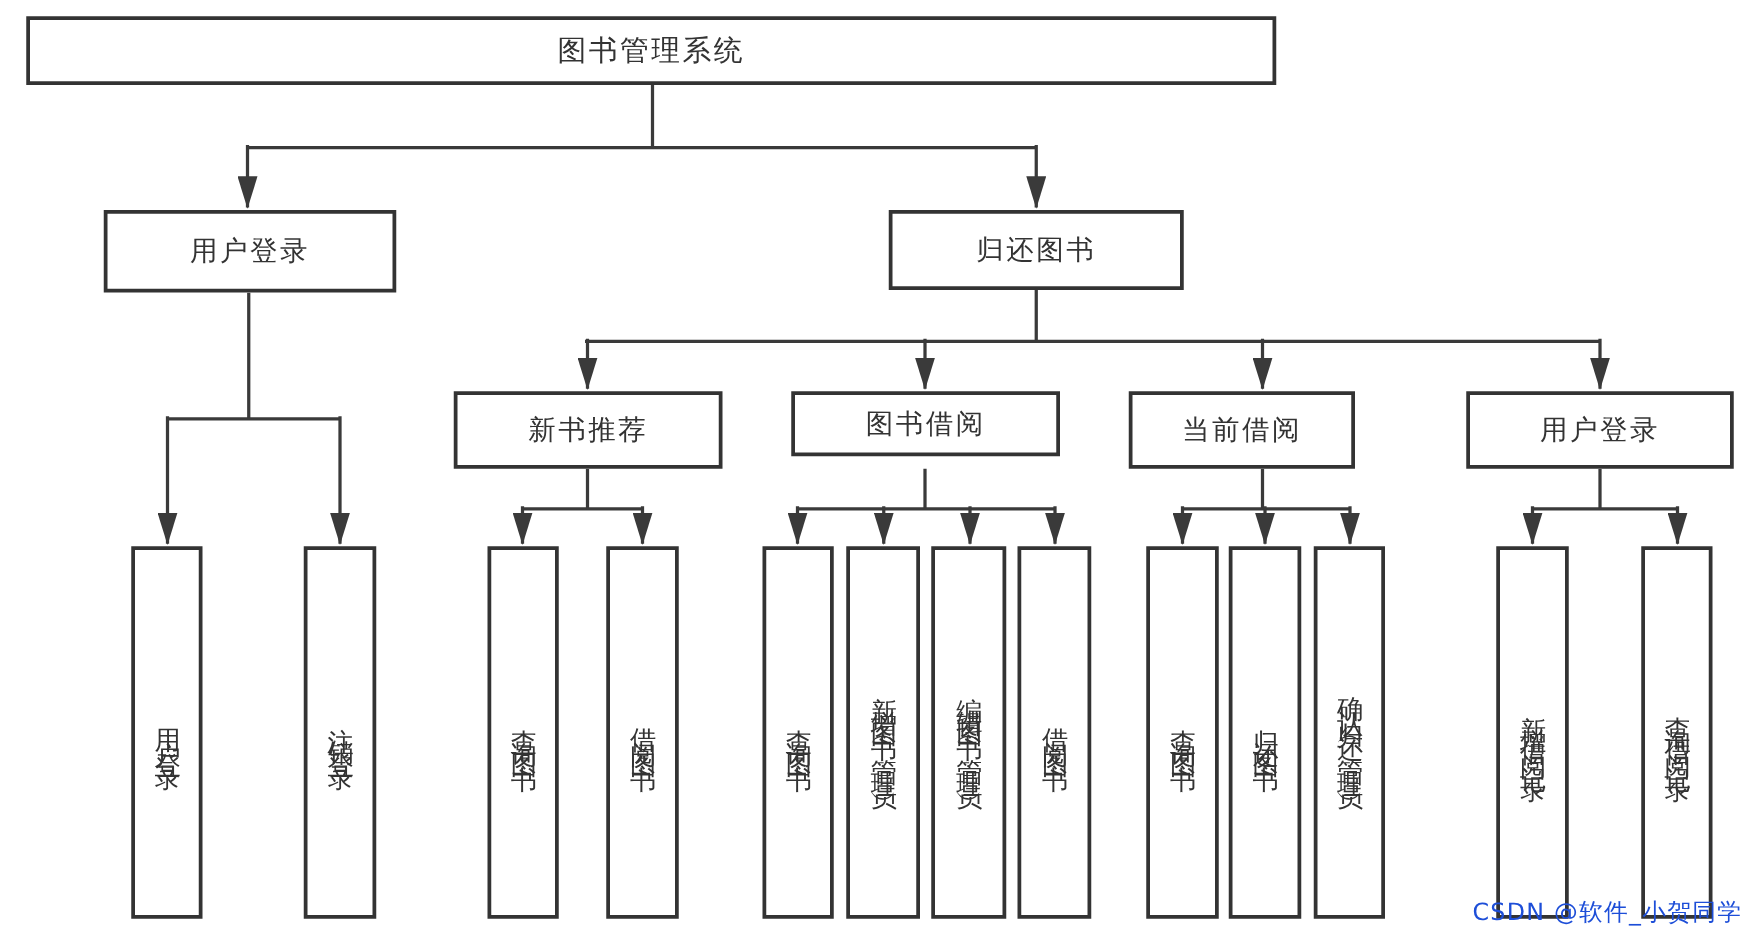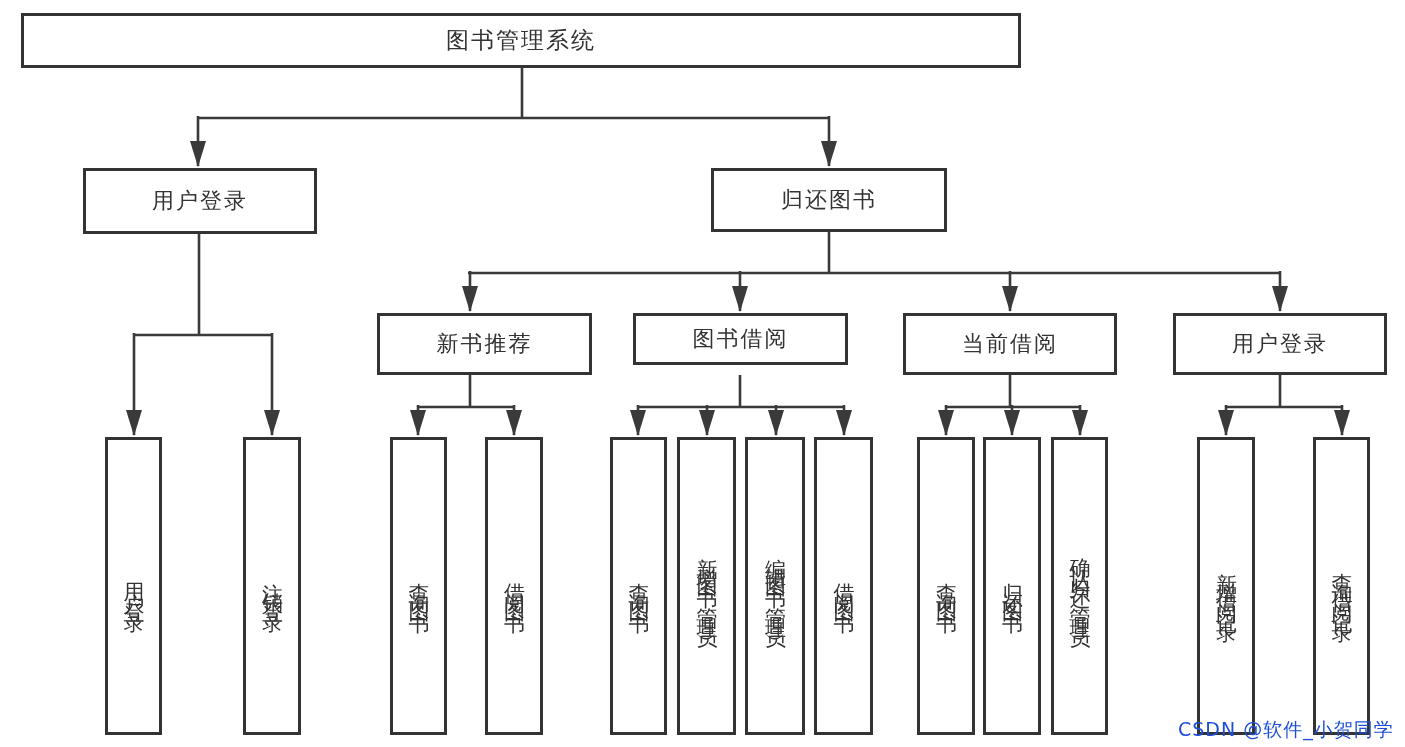--- a/index.html
+++ b/index.html
@@ -21,23 +21,23 @@
     align-items:center;
     justify-content:center;
     text-align:center;
     letter-spacing:2px;
     white-space:nowrap;
   }
   .h-node{font-size:22px;}
   #root{left:21px;top:13px;width:1000px;height:55px;font-size:23px;}
   #l1a{left:83px;top:168px;width:234px;height:66px;}
   #l1b{left:711px;top:168px;width:236px;height:64px;}
-  #l2a{left:377px;top:313px;width:215px;height:62px;}
+  #l2a{left:363px;top:313px;width:215px;height:62px;}
   #l2b{left:633px;top:313px;width:215px;height:52px;}
-  #l2c{left:903px;top:313px;width:214px;height:62px;}
+  #l2c{left:903px;top:313px;width:181px;height:62px;}
   #l2d{left:1173px;top:313px;width:214px;height:62px;}
   .leaf{top:437px;height:298px;font-size:21px;}
   .leaf .vtxt{
     writing-mode:vertical-rl;
     text-orientation:mixed;
     letter-spacing:10px;
     line-height:1.1;
   }
   #f1{left:105px;width:57px;}
   #f2{left:243px;width:58px;}

